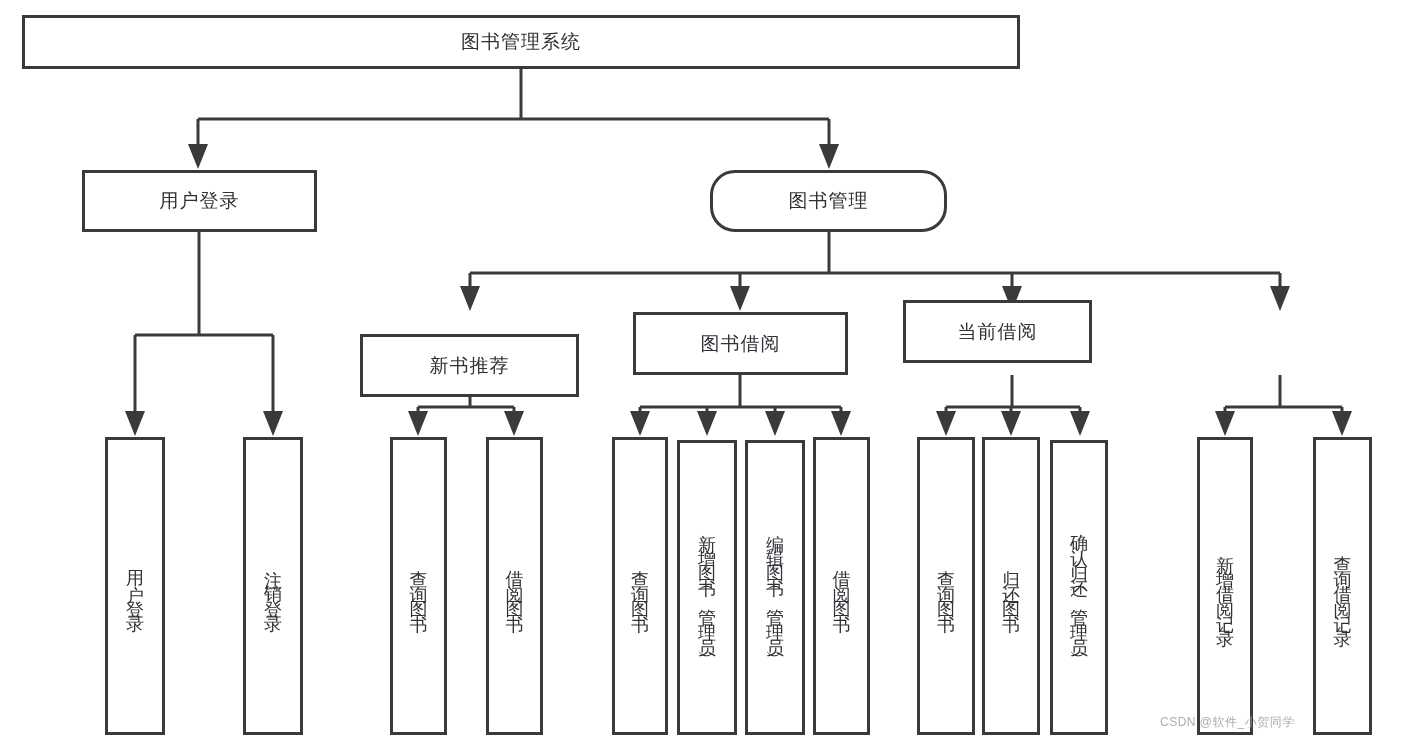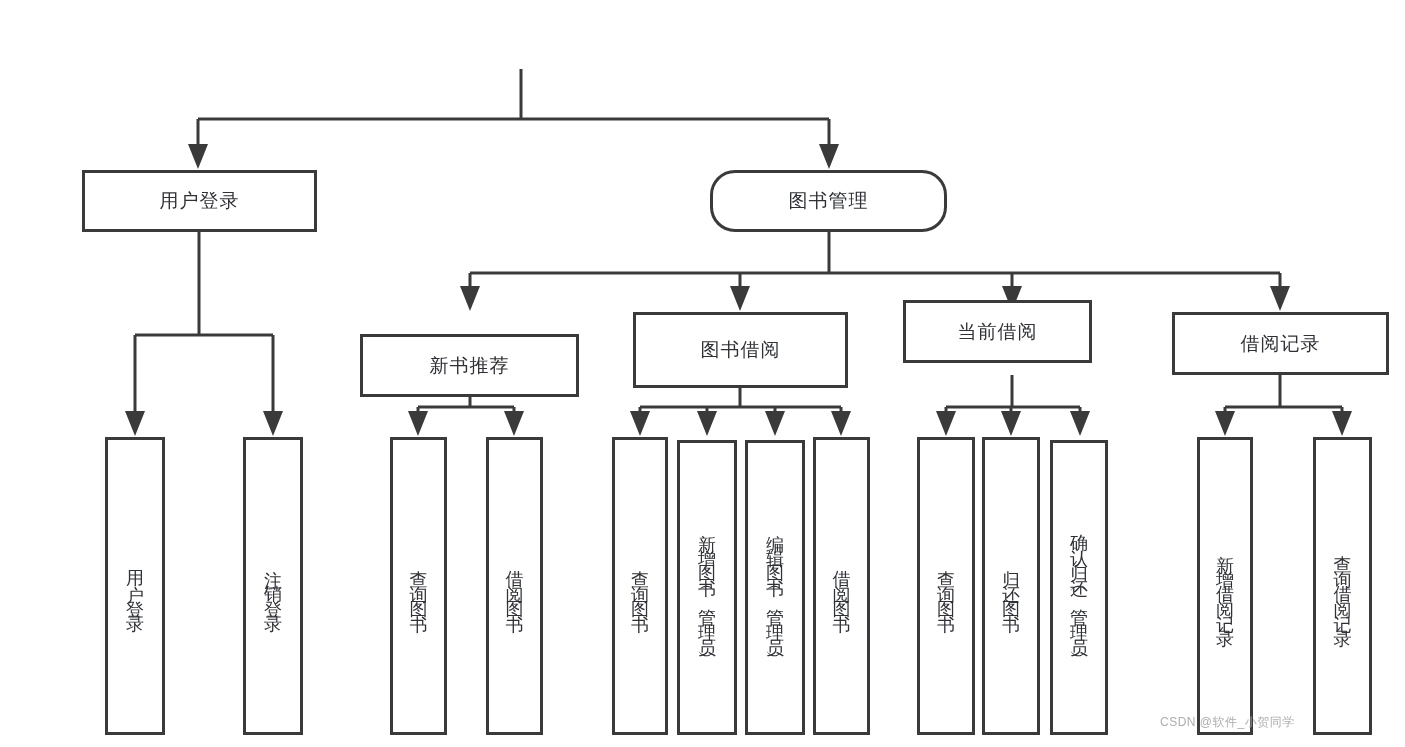--- a/index.html
+++ b/index.html
@@ -86,28 +86,28 @@
       <polygon points="765,411 785,411 775,436"></polygon>
       <polygon points="831,411 851,411 841,436"></polygon>
       <polygon points="936,411 956,411 946,436"></polygon>
       <polygon points="1001,411 1021,411 1011,436"></polygon>
       <polygon points="1070,411 1090,411 1080,436"></polygon>
       <polygon points="1215,411 1235,411 1225,436"></polygon>
       <polygon points="1332,411 1352,411 1342,436"></polygon>
     </g>
   </svg>
 
+  <div class="node hnode" style="left:22px; top:15px; width:998px; height:54px;">图书管理系统</div>
 
   <div class="node hnode" style="left:82px; top:170px; width:235px; height:62px;">用户登录</div>
   <div class="node hnode" style="left:710px; top:170px; width:237px; height:62px;border-radius:25px;">图书管理</div>
 
   <div class="node hnode" style="left:360px; top:312px; width:219px; height:63px;margin-top:22px;">新书推荐</div>
-  <div class="node hnode" style="left:633px; top:312px; width:215px; height:76px;">图书借阅</div>
+  <div class="node hnode" style="left:633px; top:312px; width:215px; height:63px;">图书借阅</div>
   <div class="node hnode" style="left:903px; top:300px; width:189px; height:63px;">当前借阅</div>
-  <div class="node hnode" style="left:1172px; top:312px; width:217px; height:63px;">借阅记录</div>
 
   <div class="node vnode" style="left:105px; top:437px; width:60px; height:298px;">
     <span class="vtext">用户登录</span>
   </div>
   <div class="node vnode" style="left:243px; top:437px; width:60px; height:298px;">
     <span class="vtext">注销登录</span>
   </div>
 
   <div class="node vnode" style="left:390px; top:437px; width:57px; height:298px;">
     <span class="vtext">查询图书</span>

